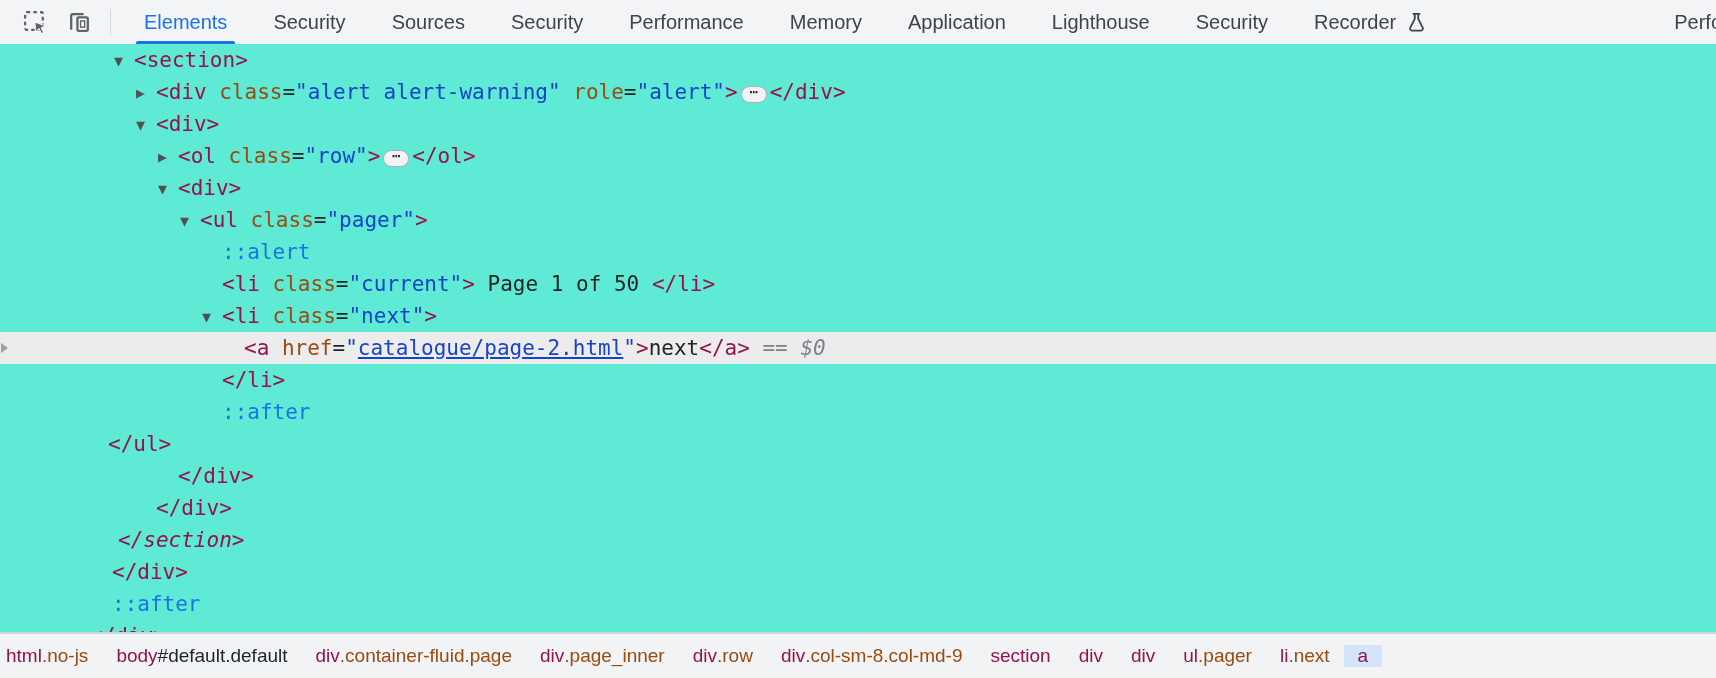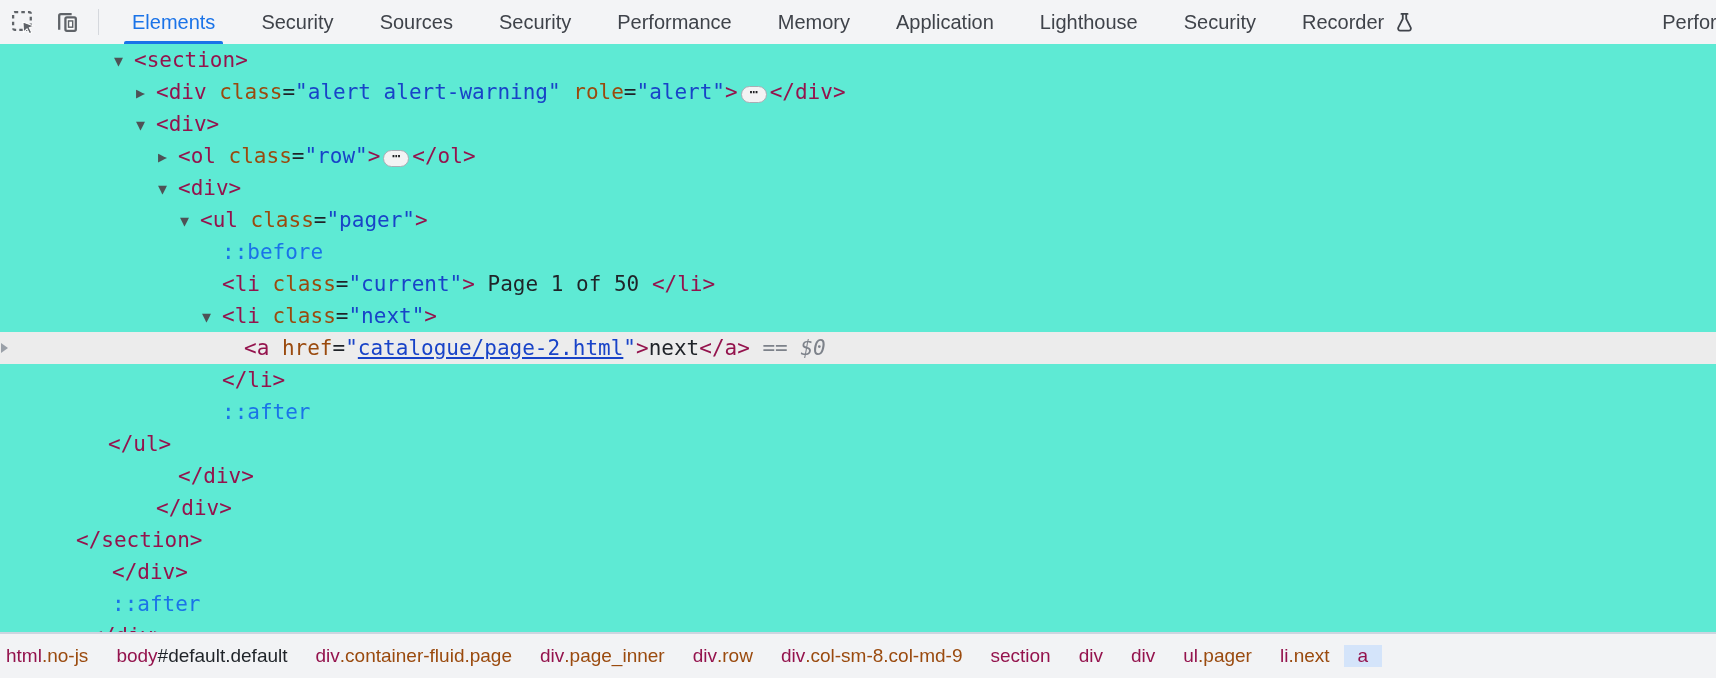--- a/index.html
+++ b/index.html
@@ -6,21 +6,21 @@
   body{width:1716px;height:678px;overflow:hidden;background:#fff;
        font-family:"Liberation Sans",sans-serif;position:relative;}
   :root{
     --accent:#1a73e8; --tag:#94134d; --attr:#9a4a0e; --val:#1843c8;
     --pseudo:#1a73e8; --meta:#7d828a; --text:#1f2328; --arrow:#4e5256;
     --selbg:#ececec; --tabbar:#f3f4f6; --tabtext:#3f434a;
     --crumbbg:#f2f3f5; --crumbsel:#d4e4fa;
   }
   
   .tabbar{position:absolute;top:0;left:0;right:0;height:44px;background:var(--tabbar);
-          border-bottom:1px solid #e9ebee;display:flex;align-items:stretch;overflow:hidden;}
+          border-bottom:1px solid #e9ebee;display:flex;align-items:stretch;overflow:hidden;padding-left:12px;}
   .toolicons{display:flex;align-items:center;padding:0 10px 0 8px;gap:14px;flex:0 0 auto;}
   .icon-btn{width:30px;height:30px;display:flex;align-items:center;justify-content:center;cursor:pointer;}
   .vdiv{width:1px;height:26px;background:#d5d8dd;align-self:center;margin-left:2px;}
   .tabs{display:flex;align-items:stretch;flex:1;overflow:hidden;white-space:nowrap;}
   .tab{position:relative;display:flex;align-items:center;gap:9px;padding:0 23px;
        font-size:20px;color:var(--tabtext);cursor:pointer;flex:0 0 auto;}
   .tab.active{color:var(--accent);}
   .tab.active::after{content:"";position:absolute;left:15px;right:15px;bottom:0;height:3px;
        background:var(--accent);border-radius:2px 2px 0 0;}
   .tab.push{margin-left:200px;}
@@ -107,30 +107,30 @@
     </div>
 </div>
 
 <div class="tree" id="tree">
     <div class="trow" style="padding-left: 114px;"><span class="arw">▼</span><span class="g">&lt;section&gt;</span></div>
     <div class="trow" style="padding-left: 136px;"><span class="arw">▶</span><span class="g">&lt;div </span><span class="a">class</span><span class="x">=</span><span class="v">"alert alert-warning"</span><span class="x"> </span><span class="a">role</span><span class="x">=</span><span class="v">"alert"</span><span class="g">&gt;</span><span class="el">⋯</span><span class="g">&lt;/div&gt;</span></div>
     <div class="trow" style="padding-left: 136px;"><span class="arw">▼</span><span class="g">&lt;div&gt;</span></div>
     <div class="trow" style="padding-left: 158px;"><span class="arw">▶</span><span class="g">&lt;ol </span><span class="a">class</span><span class="x">=</span><span class="v">"row"</span><span class="g">&gt;</span><span class="el">⋯</span><span class="g">&lt;/ol&gt;</span></div>
     <div class="trow" style="padding-left: 158px;"><span class="arw">▼</span><span class="g">&lt;div&gt;</span></div>
     <div class="trow" style="padding-left: 180px;"><span class="arw">▼</span><span class="g">&lt;ul </span><span class="a">class</span><span class="x">=</span><span class="v">"pager"</span><span class="g">&gt;</span></div>
-    <div class="trow" style="padding-left: 222px;"><span class="p">::before</span></div>
+    <div class="trow" style="padding-left: 222px;"><span class="p">::alert</span></div>
     <div class="trow" style="padding-left: 222px;"><span class="g">&lt;li </span><span class="a">class</span><span class="x">=</span><span class="v">"current"</span><span class="g">&gt;</span><span class="x"> Page 1 of 50 </span><span class="g">&lt;/li&gt;</span></div>
     <div class="trow" style="padding-left: 202px;"><span class="arw">▼</span><span class="g">&lt;li </span><span class="a">class</span><span class="x">=</span><span class="v">"next"</span><span class="g">&gt;</span></div>
     <div class="trow sel" style="padding-left: 244px;"><span class="selmark"></span><span class="g">&lt;a </span><span class="a">href</span><span class="x">=</span><span class="v">"</span><span class="lk">catalogue/page-2.html</span><span class="v">"</span><span class="g">&gt;</span><span class="x">next</span><span class="g">&lt;/a&gt;</span><span class="m"> == </span><span class="mi">$0</span></div>
     <div class="trow" style="padding-left: 222px;"><span class="g">&lt;/li&gt;</span></div>
     <div class="trow" style="padding-left: 222px;"><span class="p">::after</span></div>
     <div class="trow" style="padding-left: 108px;"><span class="g">&lt;/ul&gt;</span></div>
     <div class="trow" style="padding-left: 178px;"><span class="g">&lt;/div&gt;</span></div>
     <div class="trow" style="padding-left: 156px;"><span class="g">&lt;/div&gt;</span></div>
-    <div class="trow" style="padding-left: 76px;"><span class="g">&lt;/section&gt;</span></div>
+    <div class="trow" style="padding-left: 118px; font-style: italic;"><span class="g">&lt;/section&gt;</span></div>
     <div class="trow" style="padding-left: 112px;"><span class="g">&lt;/div&gt;</span></div>
     <div class="trow" style="padding-left: 112px;"><span class="p">::after</span></div>
     <div class="trow" style="padding-left: 90px;"><span class="g">&lt;/div&gt;</span></div>
   </div>
 
 <div class="crumbs">
   <div class="crumbs-inner" id="crumbs">
       <div class="crumb">
         <span class="g">html</span>
         <span class="a">.no-js</span>

